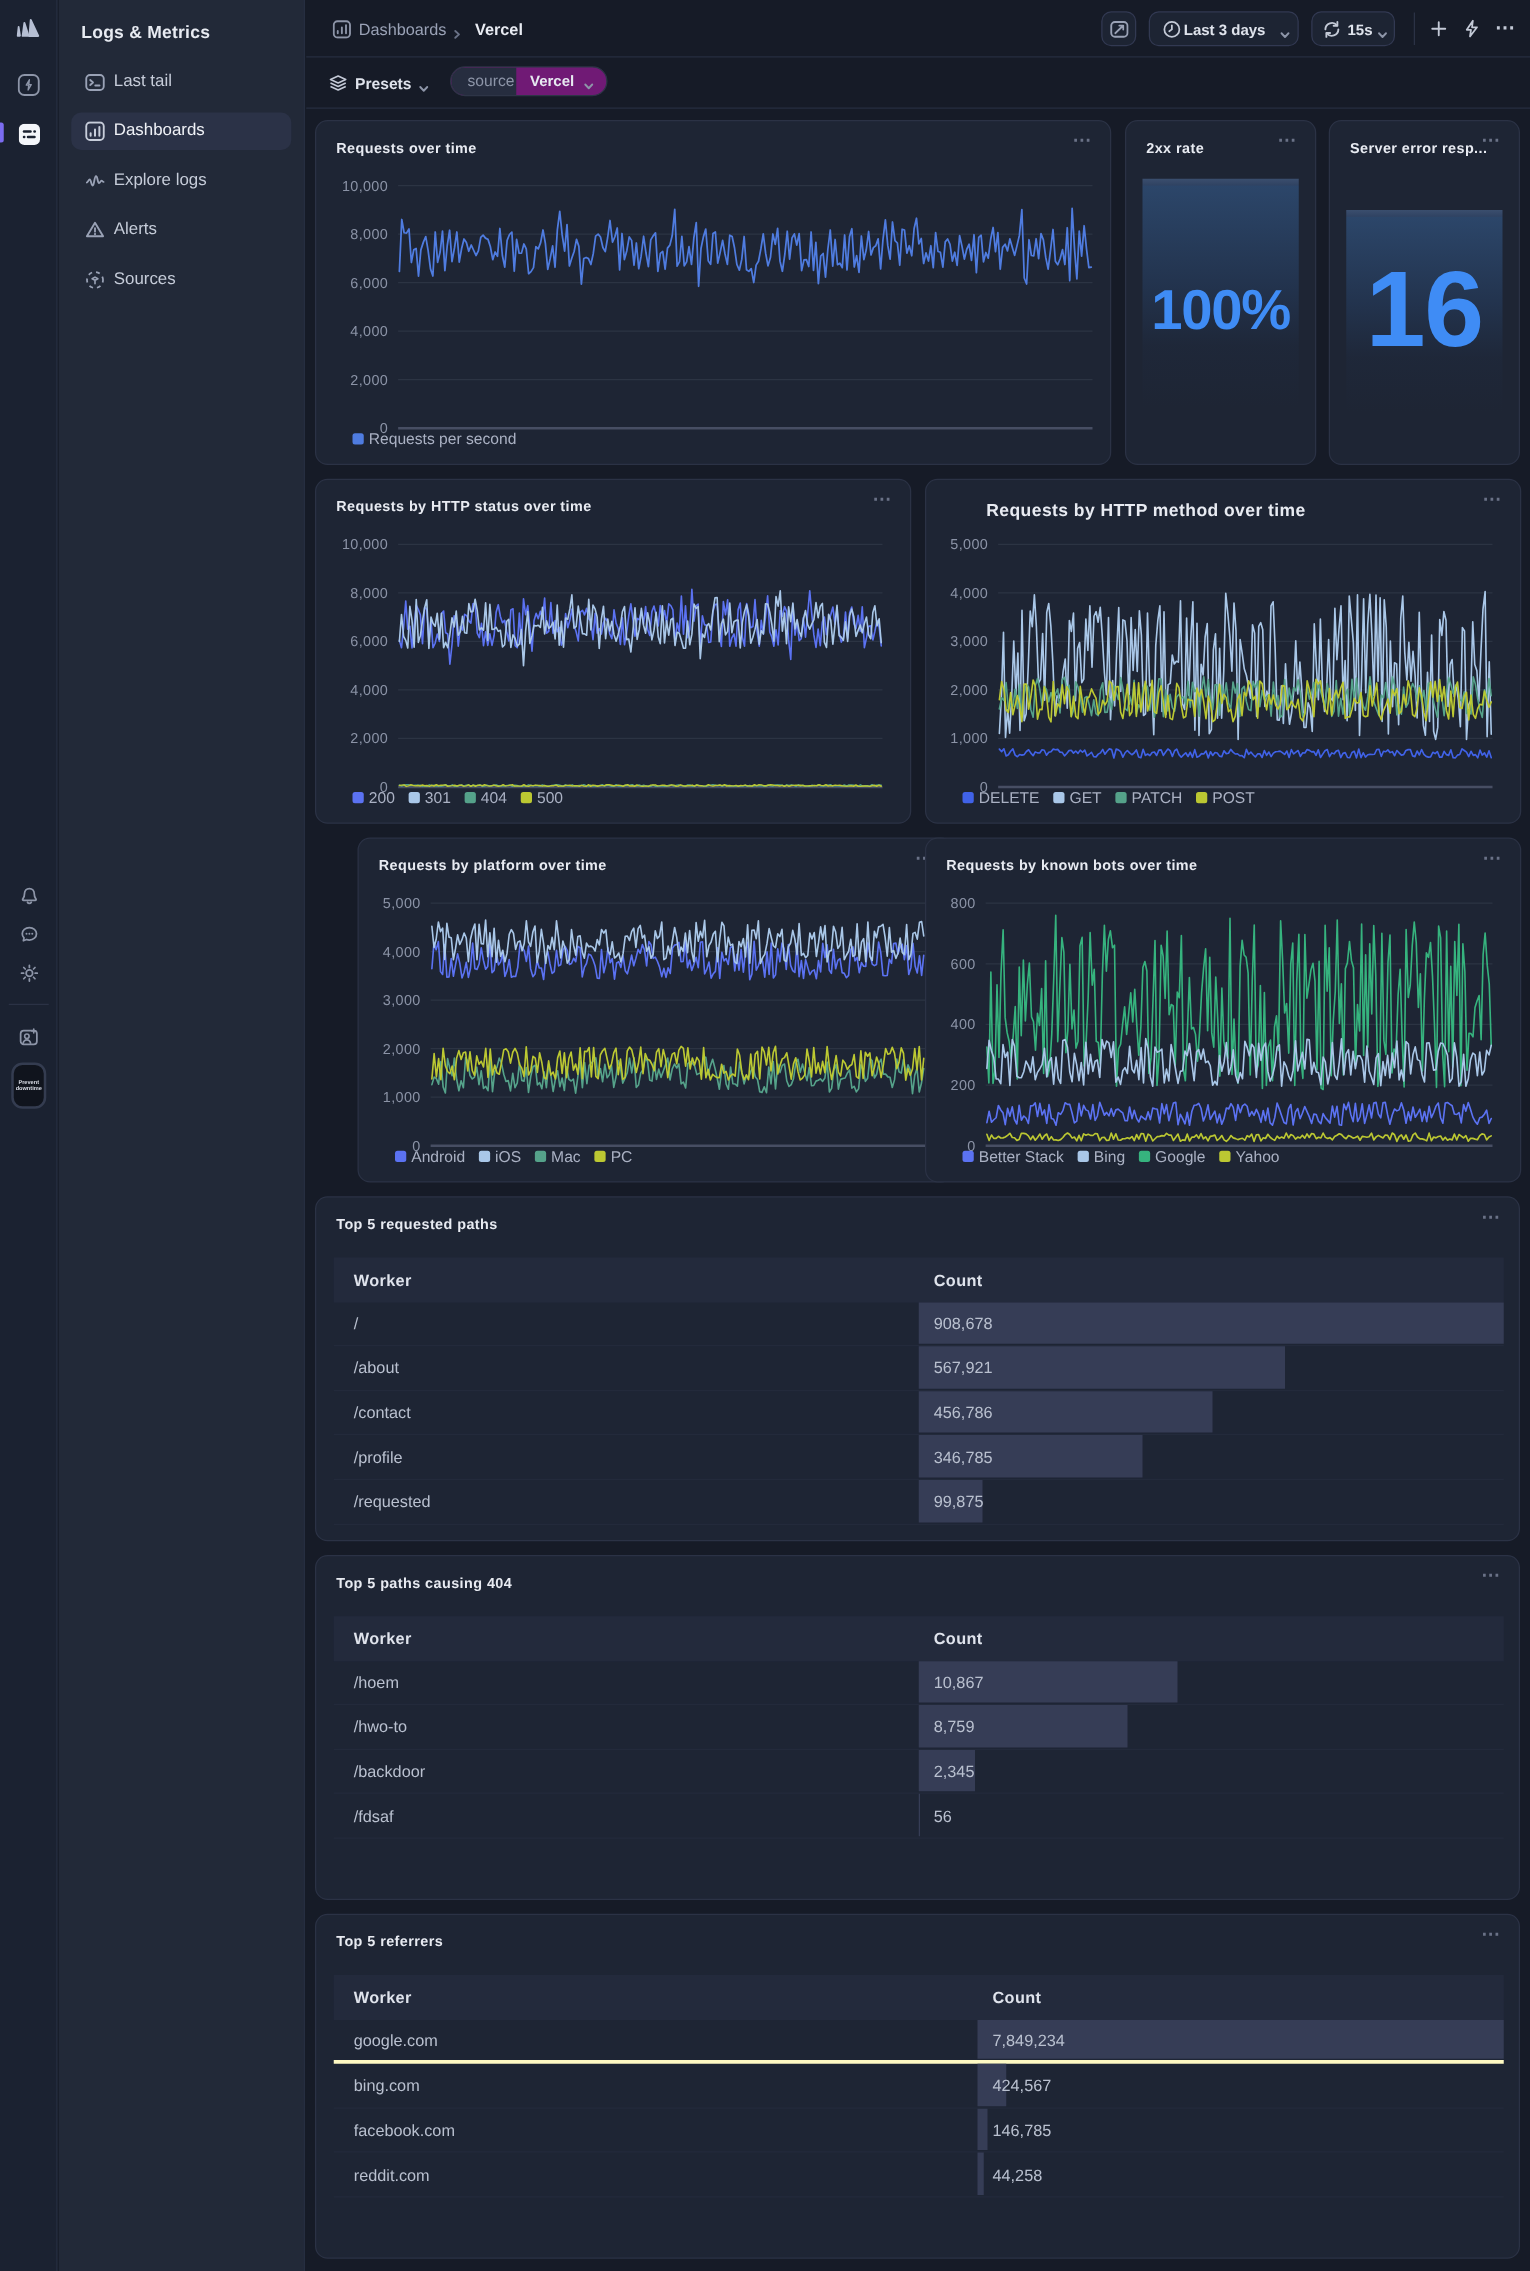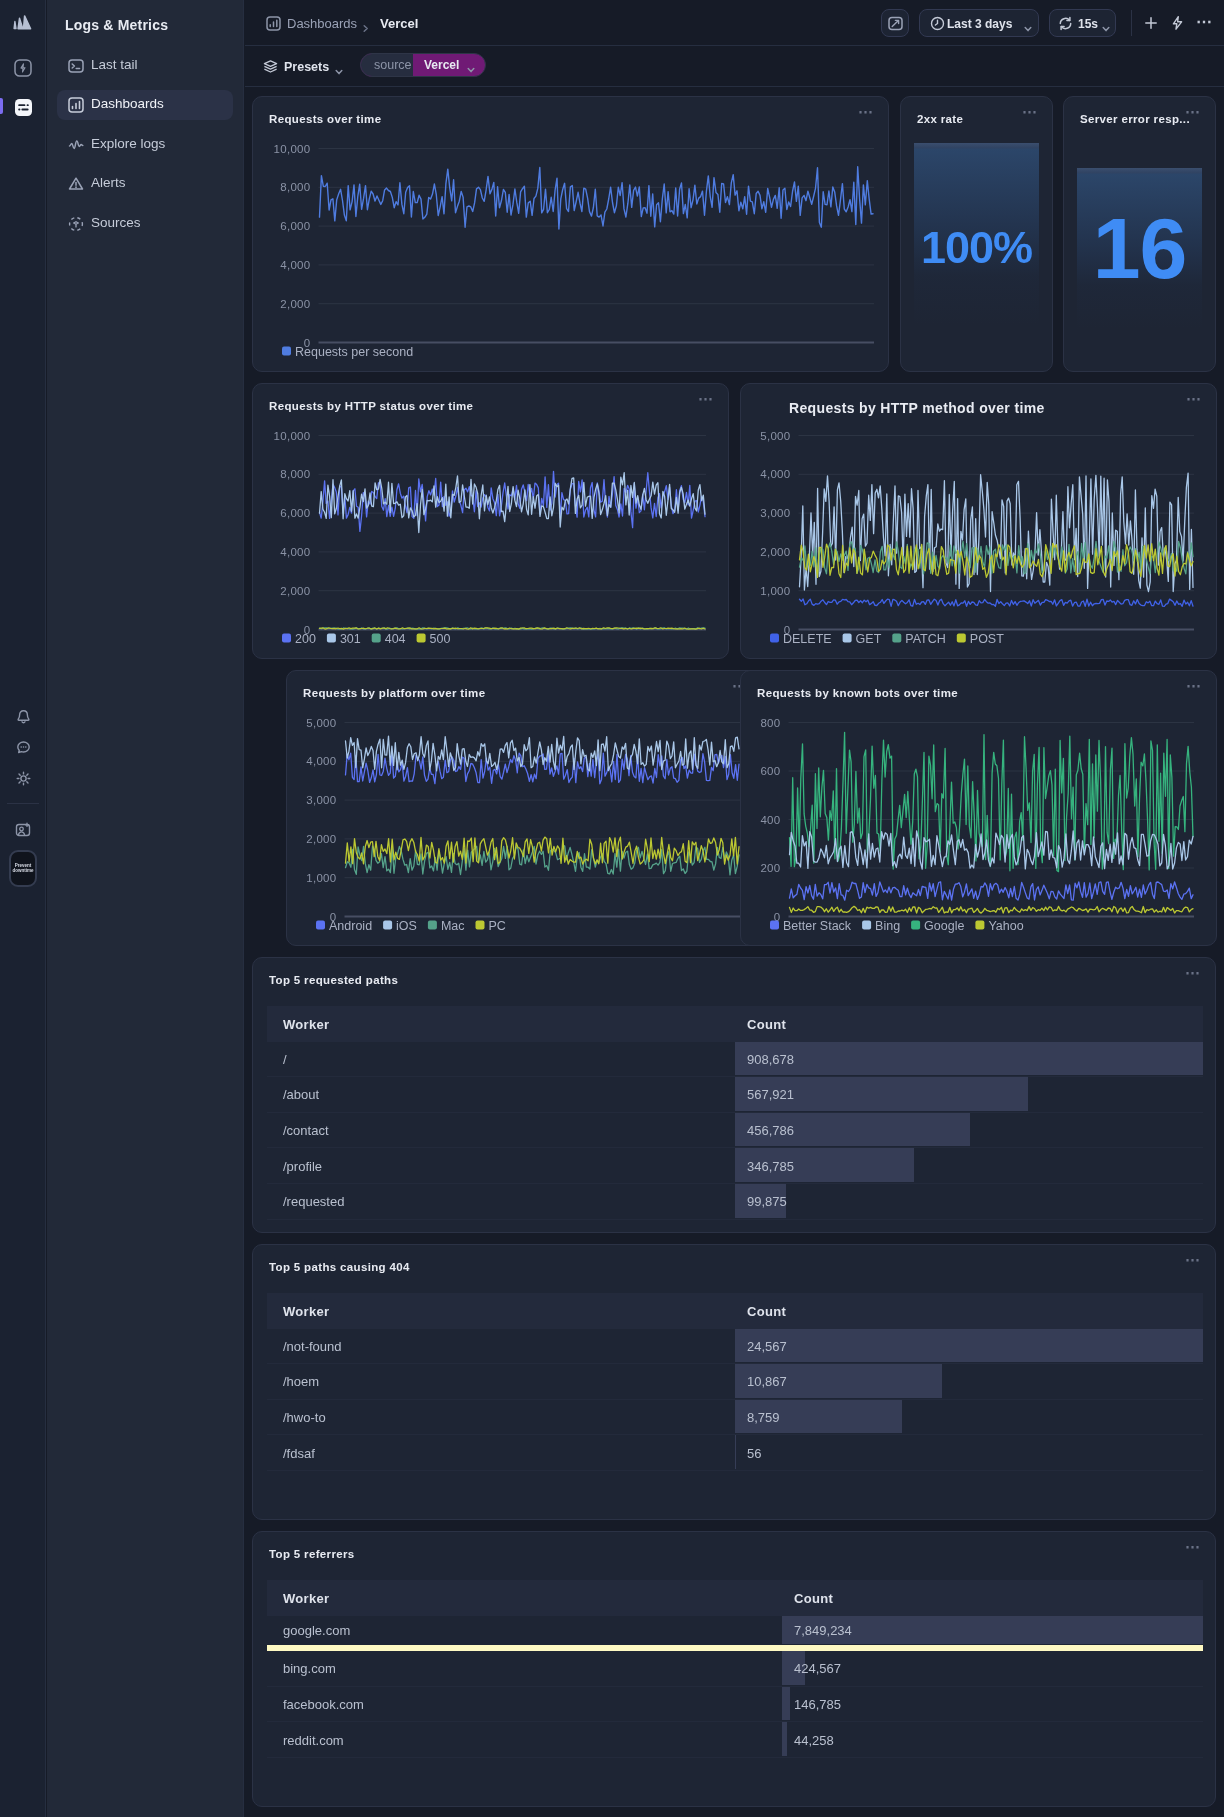--- a/index.html
+++ b/index.html
@@ -322,50 +322,50 @@
     </div>
     <div style="position:absolute;left:252px;top:1244px;width:964px;height:276px;background:#1e2534;border:1px solid #2b3245;border-radius:10px;box-sizing:border-box;">
       <div style="position:absolute;left:16px;top:16px;font-size:11.5px;font-weight:700;color:#e8ebf2;letter-spacing:0.35px;white-space:nowrap;">Top 5 paths causing 404</div>
       <div style="position:absolute;right:14px;top:6px;font-size:15px;color:#6a7287;letter-spacing:1px;font-weight:700;">⋯</div>
       <div style="position:absolute;left:14px;top:48px;width:936px;">
         <div style="position:relative;height:35.5px;background:#232a3c;">
           <div style="position:absolute;left:16px;top:50%;transform:translateY(-50%);font-size:13px;font-weight:700;color:#dfe3ec;letter-spacing:0.3px;">Worker</div>
           <div style="position:absolute;left:480px;top:50%;transform:translateY(-50%);font-size:13px;font-weight:700;color:#dfe3ec;letter-spacing:0.3px;">Count</div>
         </div>
         <div style="position:relative;height:35.66px;border-bottom:1px solid #232a3b;">
-          <div style="position:absolute;left:468px;top:0;bottom:1px;width:468.0px;background:#363d56;"></div>
-          <div style="position:absolute;left:16px;top:50%;transform:translateY(-50%);font-size:13px;color:#b9c0cf;">/not-found</div>
-          <div style="position:absolute;left:480px;top:50%;transform:translateY(-50%);font-size:13px;color:#b9c0cf;">24,567</div>
-        </div>
-        <div style="position:relative;height:35.66px;border-bottom:1px solid #232a3b;">
           <div style="position:absolute;left:468px;top:0;bottom:1px;width:207.0px;background:#363d56;"></div>
           <div style="position:absolute;left:16px;top:50%;transform:translateY(-50%);font-size:13px;color:#b9c0cf;">/hoem</div>
           <div style="position:absolute;left:480px;top:50%;transform:translateY(-50%);font-size:13px;color:#b9c0cf;">10,867</div>
         </div>
         <div style="position:relative;height:35.66px;border-bottom:1px solid #232a3b;">
           <div style="position:absolute;left:468px;top:0;bottom:1px;width:166.9px;background:#363d56;"></div>
           <div style="position:absolute;left:16px;top:50%;transform:translateY(-50%);font-size:13px;color:#b9c0cf;">/hwo-to</div>
           <div style="position:absolute;left:480px;top:50%;transform:translateY(-50%);font-size:13px;color:#b9c0cf;">8,759</div>
+        </div>
+        <div style="position:relative;height:35.66px;border-bottom:1px solid #232a3b;">
+          <div style="position:absolute;left:468px;top:0;bottom:1px;width:44.7px;background:#363d56;"></div>
+          <div style="position:absolute;left:16px;top:50%;transform:translateY(-50%);font-size:13px;color:#b9c0cf;">/backdoor</div>
+          <div style="position:absolute;left:480px;top:50%;transform:translateY(-50%);font-size:13px;color:#b9c0cf;">2,345</div>
         </div>
         <div style="position:relative;height:35.66px;border-bottom:1px solid #232a3b;">
           <div style="position:absolute;left:468px;top:0;bottom:1px;width:1.1px;background:#363d56;"></div>
           <div style="position:absolute;left:16px;top:50%;transform:translateY(-50%);font-size:13px;color:#b9c0cf;">/fdsaf</div>
           <div style="position:absolute;left:480px;top:50%;transform:translateY(-50%);font-size:13px;color:#b9c0cf;">56</div>
         </div>
       </div>
     </div>
     <div style="position:absolute;left:252px;top:1531px;width:964px;height:276px;background:#1e2534;border:1px solid #2b3245;border-radius:10px;box-sizing:border-box;">
       <div style="position:absolute;left:16px;top:16px;font-size:11.5px;font-weight:700;color:#e8ebf2;letter-spacing:0.35px;white-space:nowrap;">Top 5 referrers</div>
       <div style="position:absolute;right:14px;top:6px;font-size:15px;color:#6a7287;letter-spacing:1px;font-weight:700;">⋯</div>
       <div style="position:absolute;left:14px;top:48px;width:936px;">
         <div style="position:relative;height:35.5px;background:#232a3c;">
           <div style="position:absolute;left:16px;top:50%;transform:translateY(-50%);font-size:13px;font-weight:700;color:#dfe3ec;letter-spacing:0.3px;">Worker</div>
           <div style="position:absolute;left:527px;top:50%;transform:translateY(-50%);font-size:13px;font-weight:700;color:#dfe3ec;letter-spacing:0.3px;">Count</div>
         </div>
-        <div style="position:relative;height:35.66px;border-bottom:6px solid #fef9c3;">
+        <div style="position:relative;height:35.66px;border-bottom:3px solid #fef9c3;">
           <div style="position:absolute;left:515px;top:0;bottom:1px;width:421.0px;background:#363d56;"></div>
           <div style="position:absolute;left:16px;top:50%;transform:translateY(-50%);font-size:13px;color:#b9c0cf;">google.com</div>
           <div style="position:absolute;left:527px;top:50%;transform:translateY(-50%);font-size:13px;color:#b9c0cf;">7,849,234</div>
         </div>
         <div style="position:relative;height:35.66px;border-bottom:1px solid #232a3b;">
           <div style="position:absolute;left:515px;top:0;bottom:1px;width:22.8px;background:#363d56;"></div>
           <div style="position:absolute;left:16px;top:50%;transform:translateY(-50%);font-size:13px;color:#b9c0cf;">bing.com</div>
           <div style="position:absolute;left:527px;top:50%;transform:translateY(-50%);font-size:13px;color:#b9c0cf;">424,567</div>
         </div>
         <div style="position:relative;height:35.66px;border-bottom:1px solid #232a3b;">

